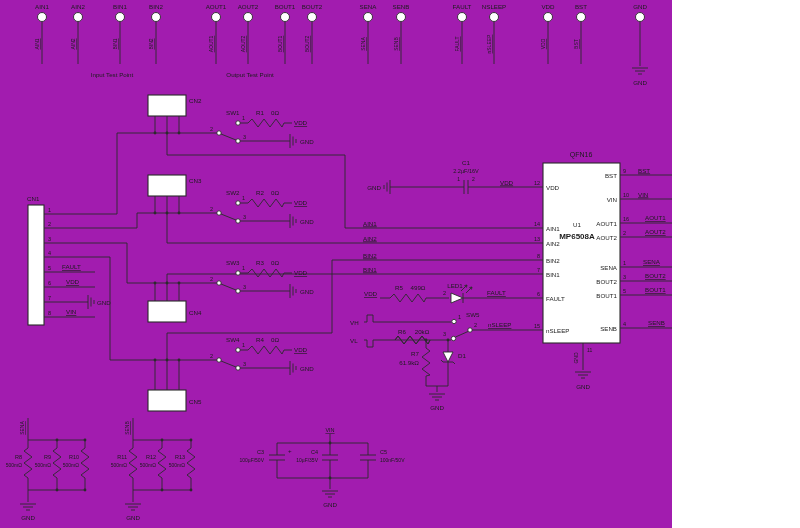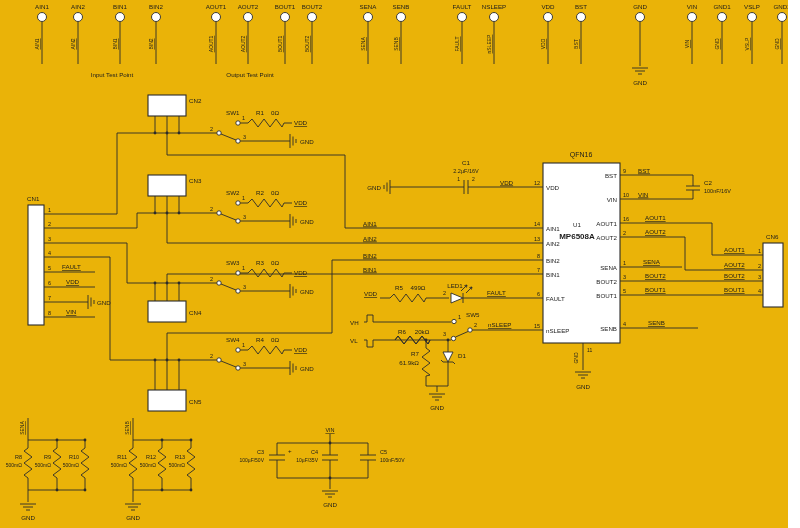--- a/index.html
+++ b/index.html
@@ -1,16 +1,16 @@
 <!DOCTYPE html>
 <html><head>
 <meta charset="utf-8">
 <style>
   html,body{margin:0;padding:0;background:#fff;}
-  .stage{width:788px;height:528px;position:relative;background:#eab308;overflow:hidden;}
+  .stage{width:672px;height:528px;position:relative;background:#a21caf;overflow:hidden;}
   svg{display:block;}
   .t{font-family:"Liberation Sans","DejaVu Sans",sans-serif;fill:#1c1c1c;font-size:6.2px;}
   .s5{font-size:5px;}
   .s55{font-size:5.5px;}
   .s7{font-size:7px;}
   .b{font-weight:bold;font-size:8px;}
   .net{text-decoration:underline;}
   .w{stroke:#2b2b2b;stroke-width:0.9;fill:none;}
   .w2{stroke:#2b2b2b;stroke-width:1.1;fill:#fff;}
   .dot{fill:#2b2b2b;stroke:none;}

